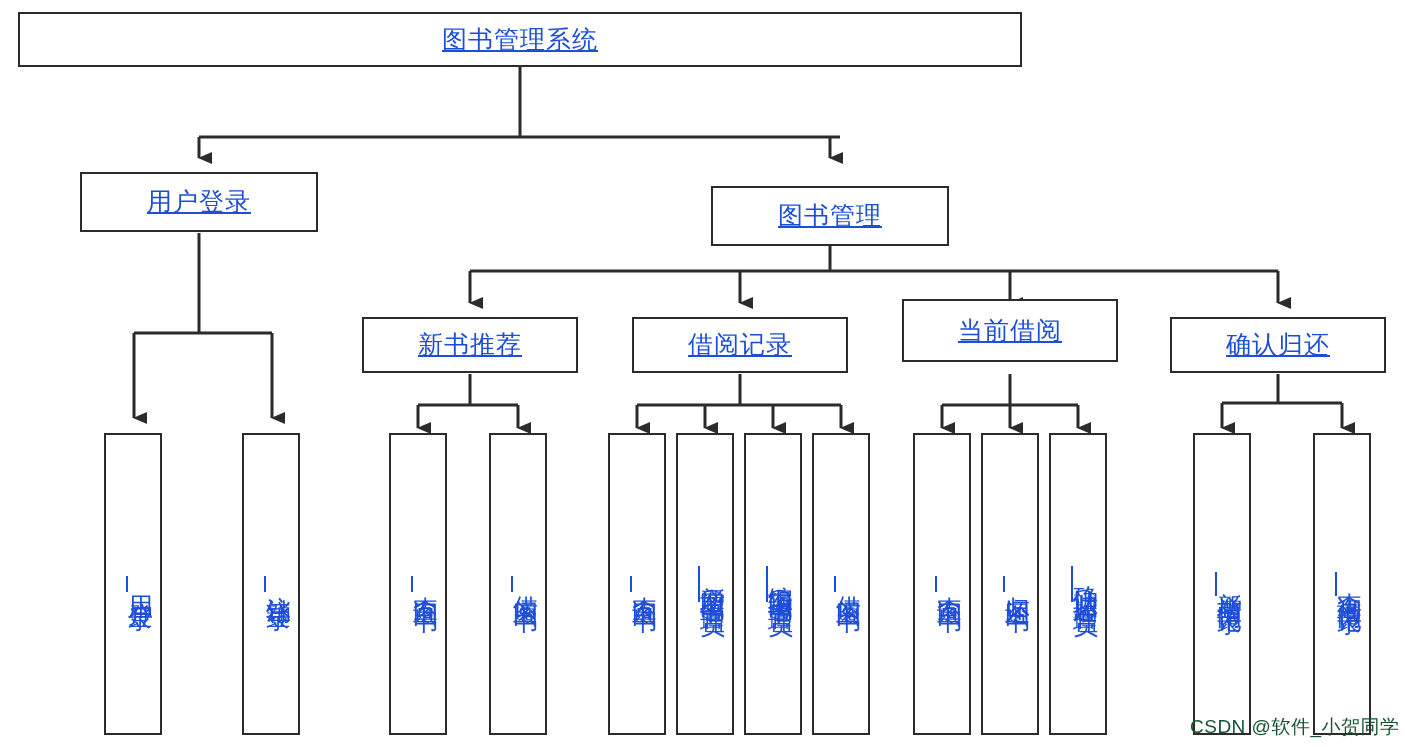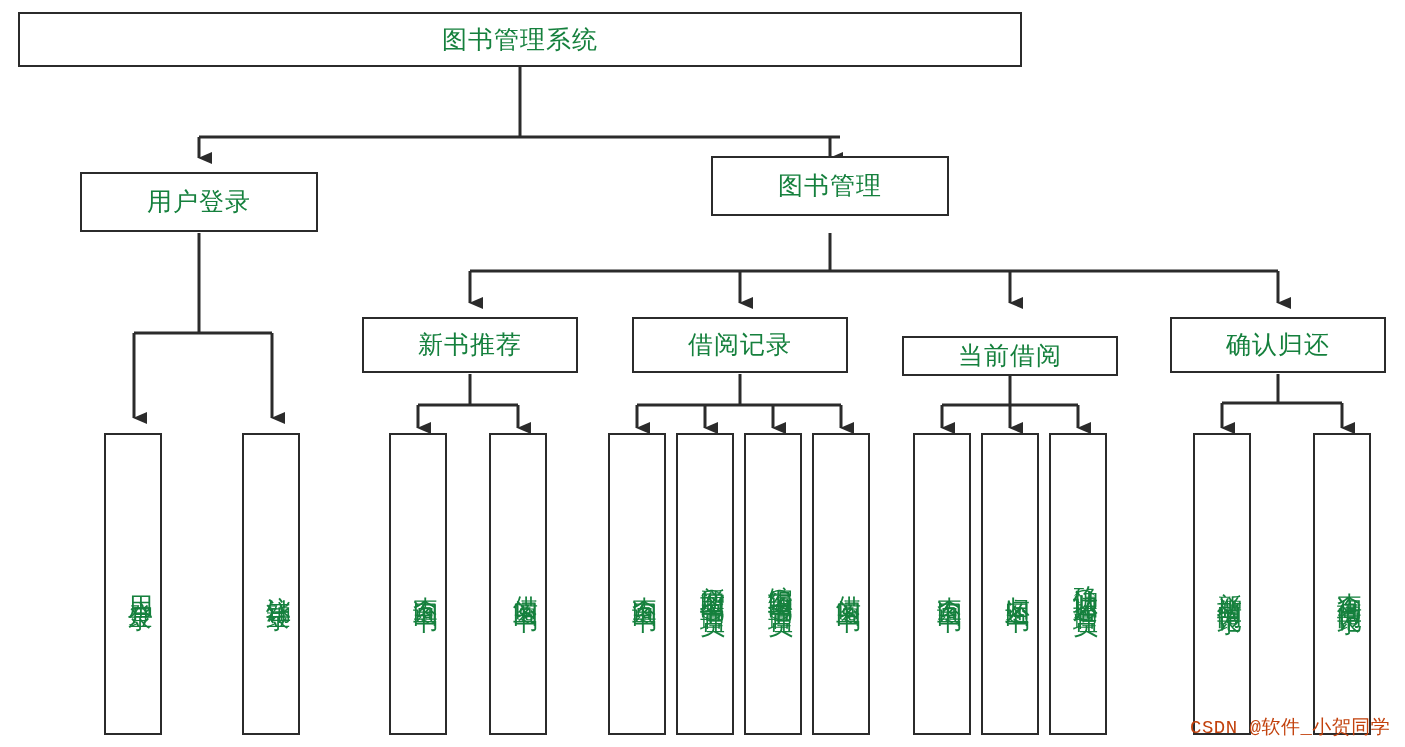--- a/index.html
+++ b/index.html
@@ -29,21 +29,22 @@
   }
   .node {
     position: absolute;
     box-sizing: border-box;
     background: #ffffff;
     border: 2.5px solid #2b2b2b;
     z-index: 2;
     display: flex;
     align-items: center;
     justify-content: center;
-    color: #15803d;
+    color: #1d4ed8;
+    text-decoration: underline;
   }
   
   .node.h {
     font-size: 25px;
     line-height: 1.1;
     letter-spacing: 1px;
     white-space: nowrap;
   }
   
   .node.v {
@@ -62,25 +63,24 @@
   .node.v > span {
     writing-mode: vertical-rl;
     text-orientation: upright;
     display: block;
   }
   .watermark {
     position: absolute;
     left: 1190px;
     top: 714px;
     font-size: 19px;
-    color: #c2410c;
+    color: #14532d;
     white-space: nowrap;
     z-index: 3;
     letter-spacing: 0.5px;
-    font-family: Liberation Mono, monospace;
   }
 </style>
 </head>
 <body>
 
 <div id="canvas">
 
   <svg id="connectors" viewBox="0 0 1405 747" xmlns="http://www.w3.org/2000/svg">
     <defs>
       <marker id="arrow" viewBox="0 0 12 14" refX="6" refY="13" markerWidth="12" markerHeight="14" orient="auto-start-reverse" markerUnits="userSpaceOnUse">
@@ -128,25 +128,25 @@
       <path d="M1278,374 L1278,403"></path>
       <path d="M1222,403 L1342,403"></path>
       <path d="M1222,403 L1222,428" marker-end="url(#arrow)"></path>
       <path d="M1342,403 L1342,428" marker-end="url(#arrow)"></path>
     </g>
   </svg>
 
   <div class="node h" style="left:18px; top:12px; width:1004px; height:55px;">图书管理系统</div>
 
   <div class="node h" style="left:80px; top:172px; width:238px; height:60px;">用户登录</div>
-  <div class="node h" style="left:711px; top:156px; width:238px; height:60px;">图书管理</div>
+  <div class="node h" style="left:711px; top:186px; width:238px; height:60px;">图书管理</div>
 
   <div class="node h" style="left:362px; top:317px; width:216px; height:56px;">新书推荐</div>
   <div class="node h" style="left:632px; top:317px; width:216px; height:56px;">借阅记录</div>
-  <div class="node h" style="left:902px; top:336px; width:216px; height:40px;">当前借阅</div>
+  <div class="node h" style="left:902px; top:299px; width:216px; height:63px;">当前借阅</div>
   <div class="node h" style="left:1170px; top:317px; width:216px; height:56px;">确认归还</div>
 
   <div class="node v" style="left:104px; top:433px; width:58px; height:302px;">
     <span>用户登录</span>
   </div>
   <div class="node v" style="left:242px; top:433px; width:58px; height:302px;">
     <span>注销登录</span>
   </div>
 
   <div class="node v" style="left:389px; top:433px; width:58px; height:302px;">

